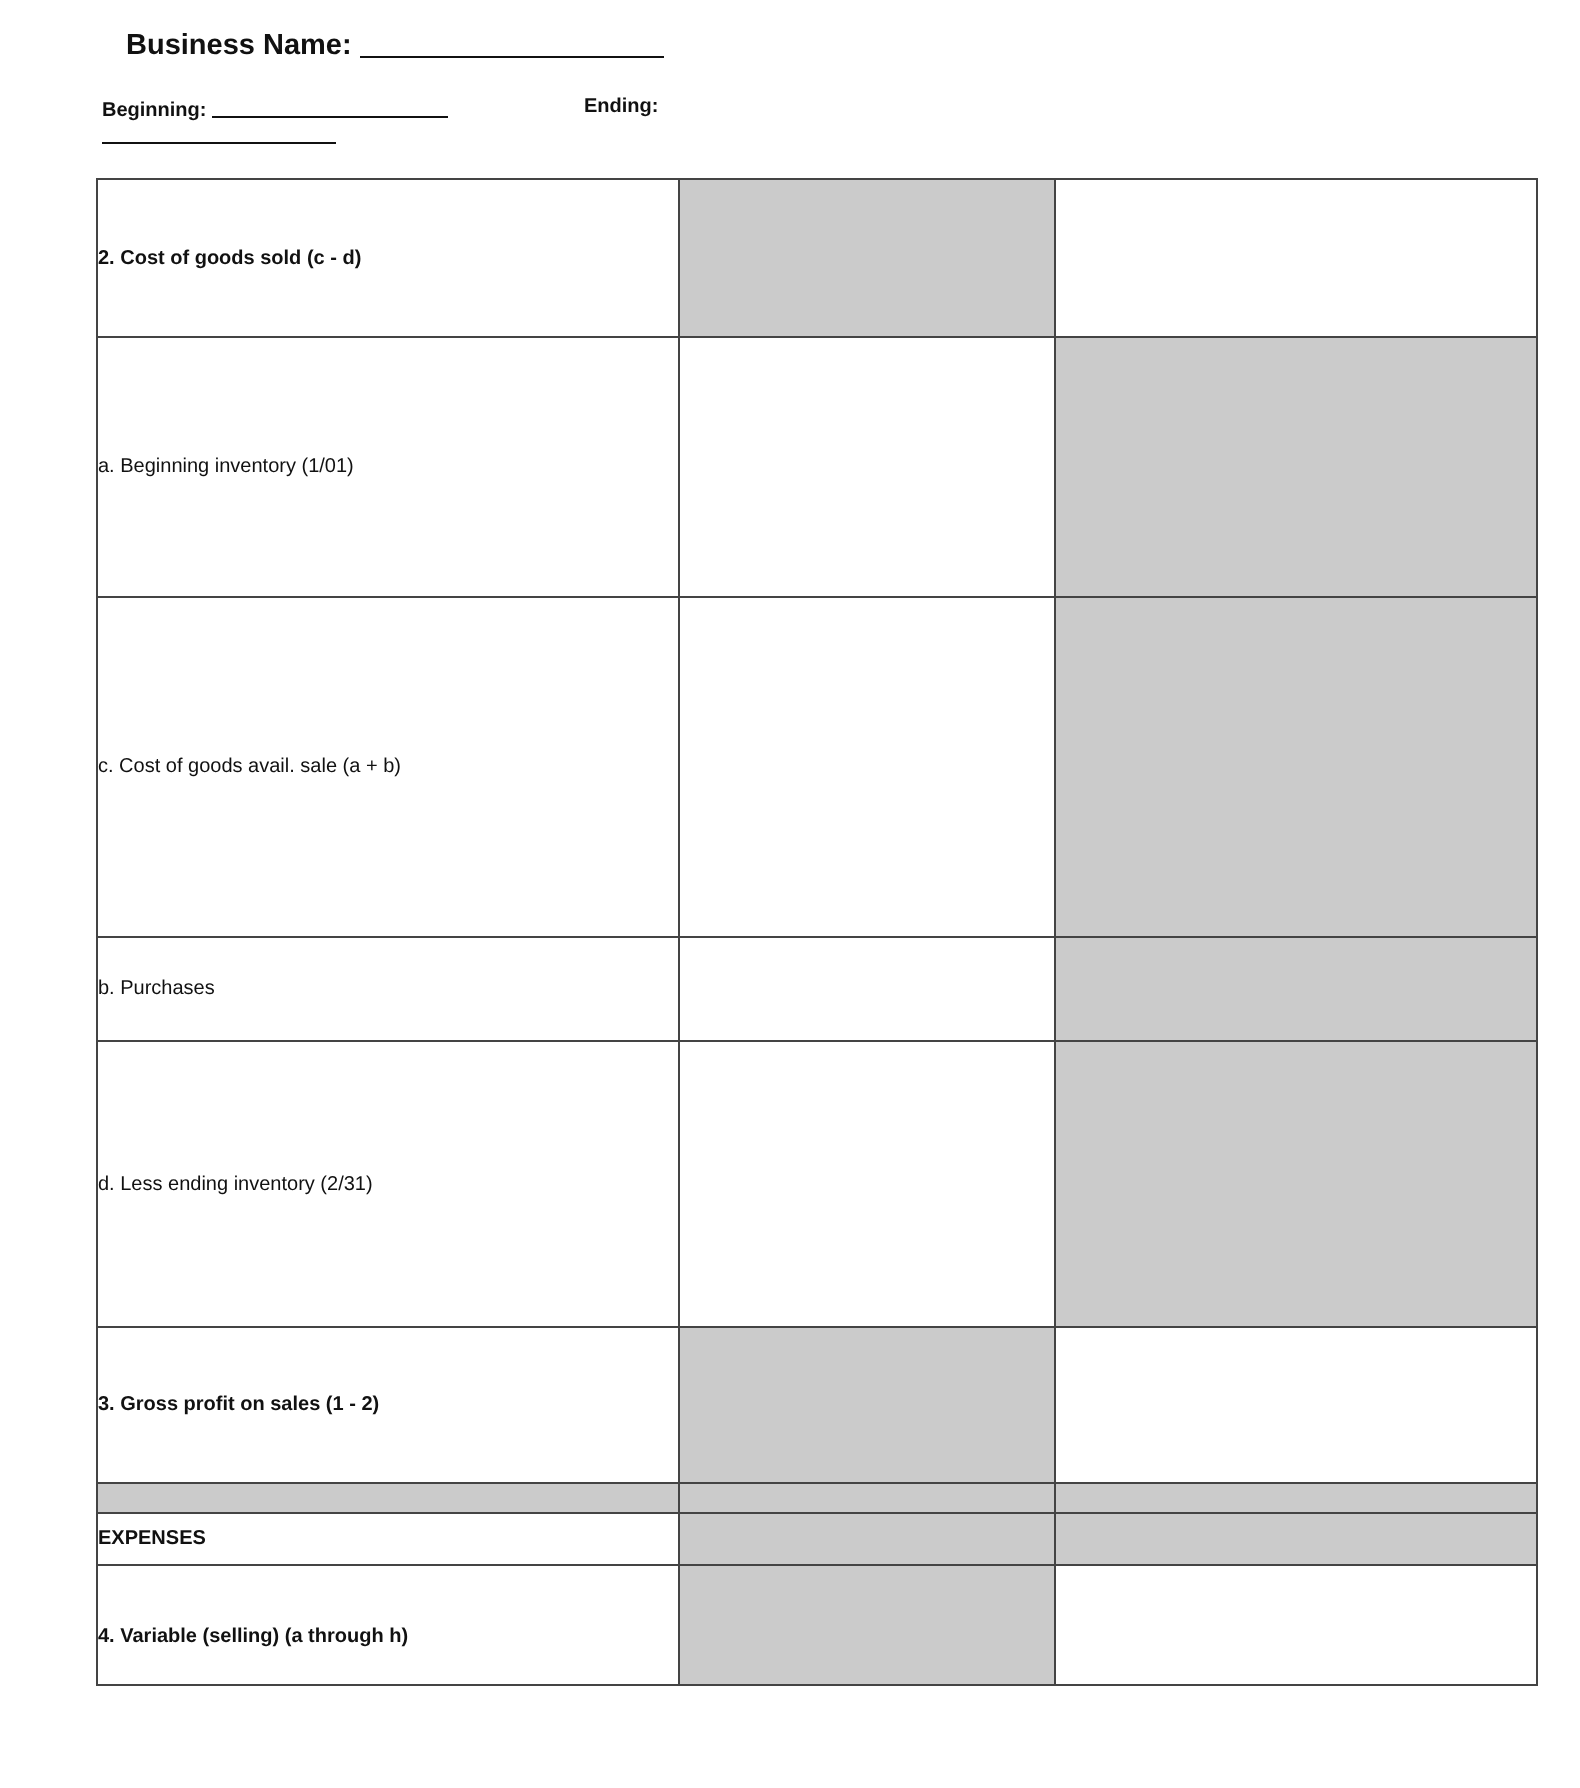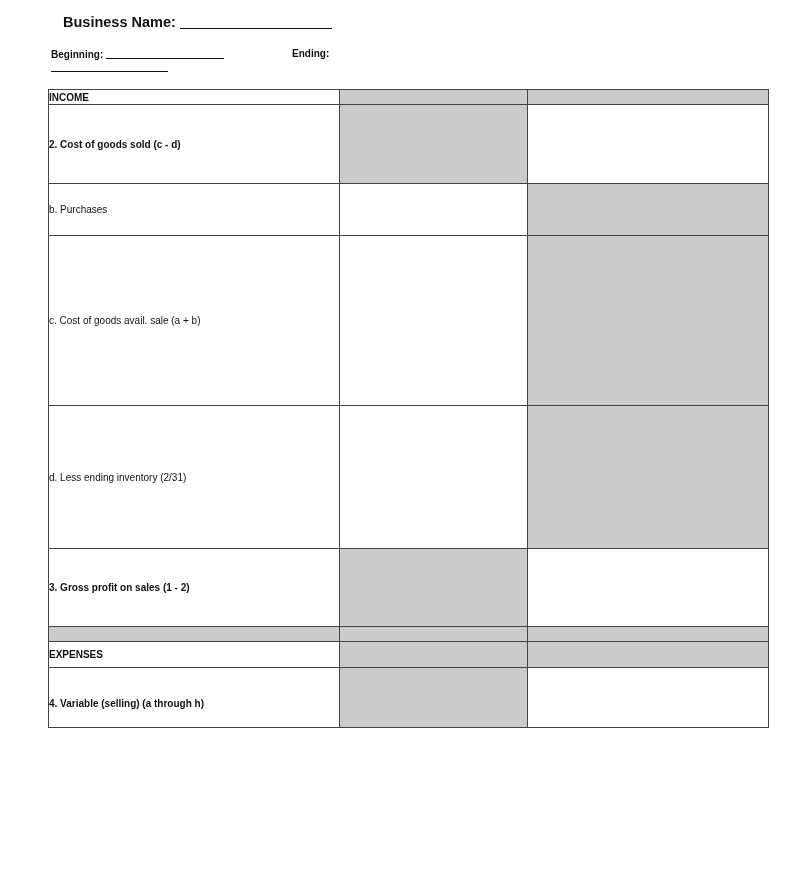--- a/index.html
+++ b/index.html
@@ -35,37 +35,37 @@
 <div class="period begin">
   <span>Beginning:</span><span class="blank"></span>
 </div>
 <div class="period end">
   <span>Ending:</span>
 </div>
 <div class="end-line"></div>
 
 <table class="sheet">
   <tbody>
-      <tr style="height:15px">
-    <td class="c1 section">INCOME</td>
-    <td class="c2 gray"></td>
-    <td class="c3 gray"></td>
-  </tr>
   <tr style="height:79px">
     <td class="c1 bold-item">2. Cost of goods sold (c - d)</td>
     <td class="c2 gray"></td>
     <td class="c3"></td>
   </tr>
-  <tr style="height:52px">
-    <td class="c1 sub-item">b. Purchases</td>
+  <tr style="height:130px">
+    <td class="c1 sub-item">a. Beginning inventory (1/01)</td>
     <td class="c2"></td>
     <td class="c3 gray"></td>
   </tr>
   <tr style="height:170px">
     <td class="c1 sub-item">c. Cost of goods avail. sale (a + b)</td>
+    <td class="c2"></td>
+    <td class="c3 gray"></td>
+  </tr>
+  <tr style="height:52px">
+    <td class="c1 sub-item">b. Purchases</td>
     <td class="c2"></td>
     <td class="c3 gray"></td>
   </tr>
   <tr style="height:143px">
     <td class="c1 sub-item">d. Less ending inventory (2/31)</td>
     <td class="c2"></td>
     <td class="c3 gray"></td>
   </tr>
   <tr style="height:78px">
     <td class="c1 bold-item">3. Gross profit on sales (1 - 2)</td>

